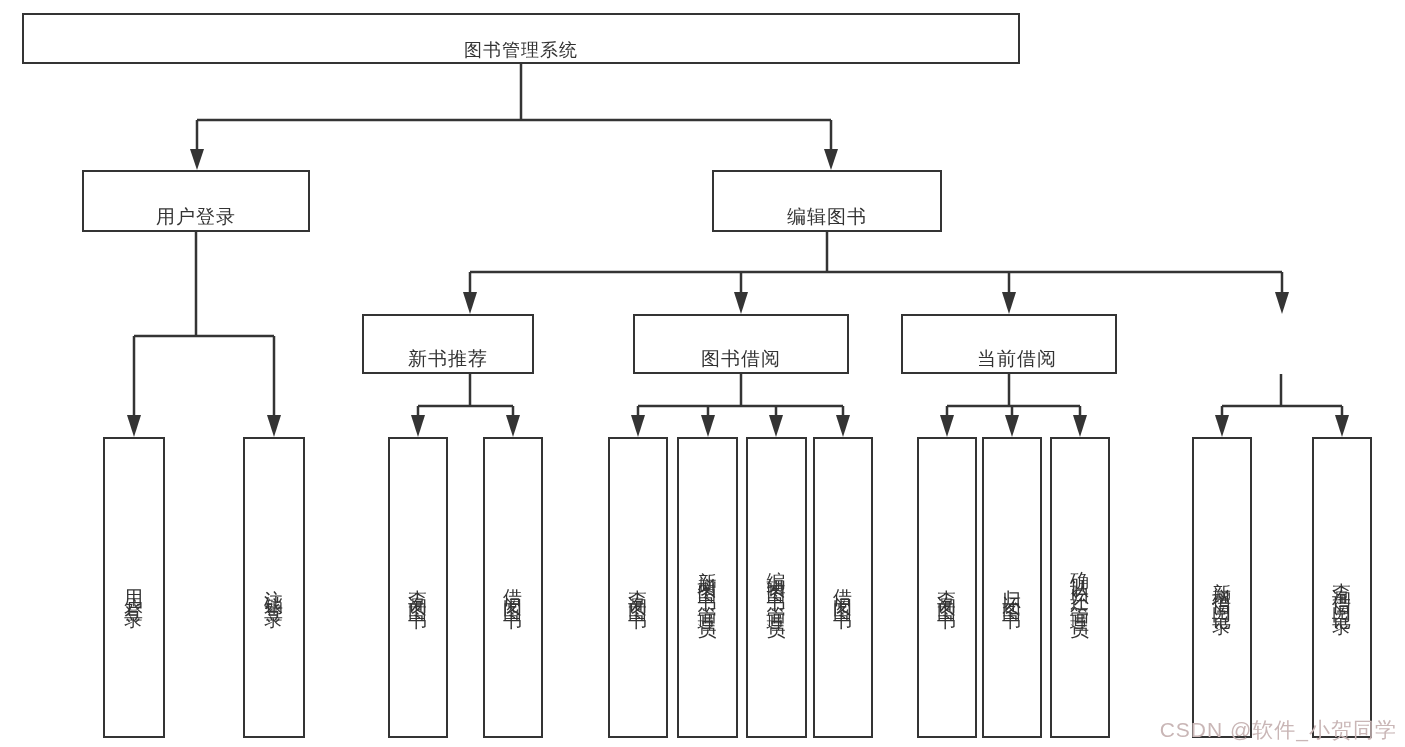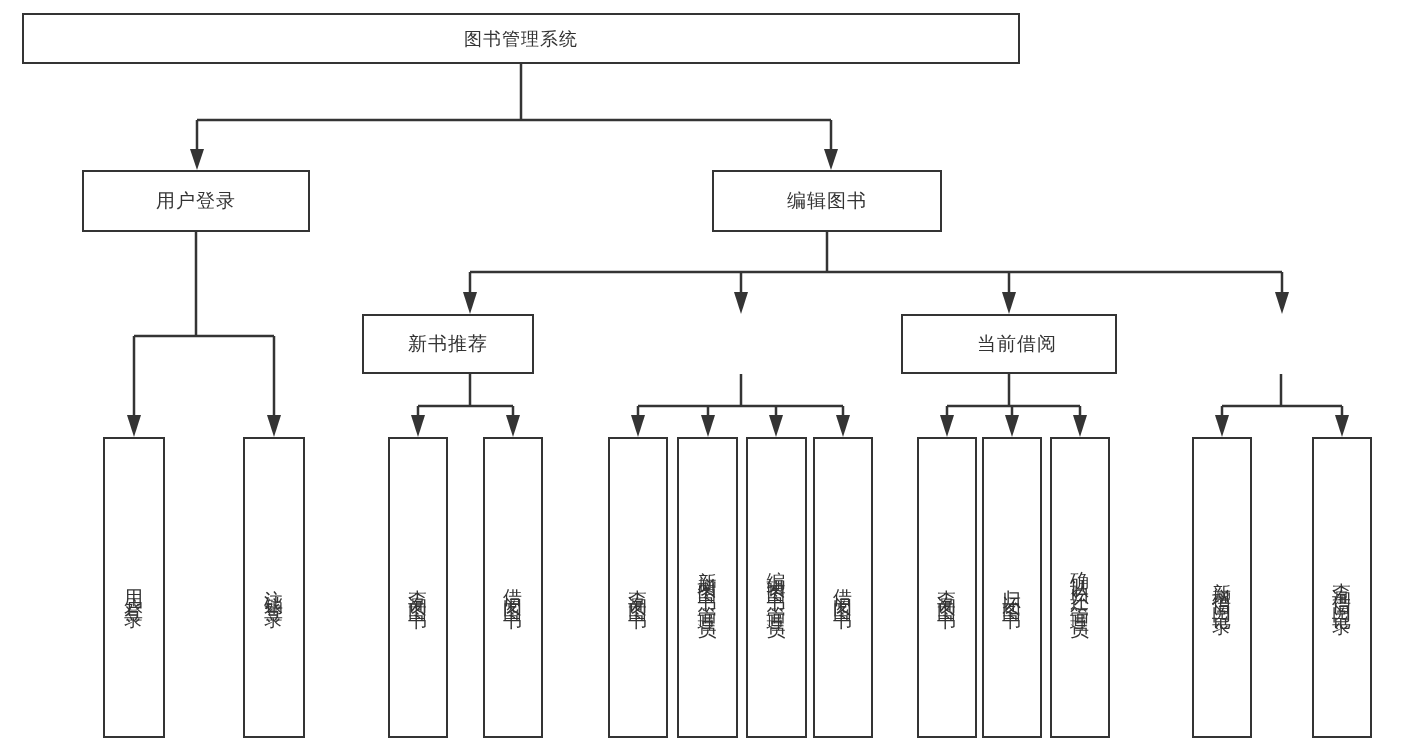--- a/index.html
+++ b/index.html
@@ -11,21 +11,21 @@
     box-sizing:border-box;
     background:#ffffff;
     border:2.5px solid #343434;
     color:#333333;
     display:flex;
     align-items:center;
     justify-content:center;
     z-index:2;
     white-space:nowrap;
   }
-  .h-box{font-size:19px;letter-spacing:1px;}
+  .h-box{font-size:19px;letter-spacing:1px;align-items:flex-end;}
   .v-box span{
     writing-mode:vertical-rl;
     text-orientation:mixed;
     font-size:19px;
     letter-spacing:7px;
     line-height:1;
   }
   
   #n-root{left:22px;top:13px;width:998px;height:51px;font-size:18px;}
   
@@ -113,20 +113,23 @@
   <div id="n-user-login" class="box h-box">
     <span>用户登录</span>
   </div>
   <div id="n-book-mgmt" class="box h-box">
     <span>编辑图书</span>
   </div>
 
   <div id="n-new-book" class="box h-box">
     <span>新书推荐</span>
   </div>
+  <div id="n-book-borrow" class="box h-box">
+    <span>图书借阅</span>
+  </div>
   <div id="n-current" class="box h-box">
     <span>当前借阅</span>
   </div>
 
   <div id="l-user-login" class="box v-box leaf">
     <span>用户登录</span>
   </div>
   <div id="l-logout" class="box v-box leaf">
     <span>注销登录</span>
   </div>
@@ -157,13 +160,14 @@
   <div id="l-cur-confirm" class="box v-box leaf">
     <span>确认归还（管理员）</span>
   </div>
   <div id="l-rec-add" class="box v-box leaf">
     <span>新增借阅记录</span>
   </div>
   <div id="l-rec-query" class="box v-box leaf">
     <span>查询借阅记录</span>
   </div>
 
+  <div id="watermark">CSDN @软件_小贺同学</div>
 </div>
 
 </body></html>

